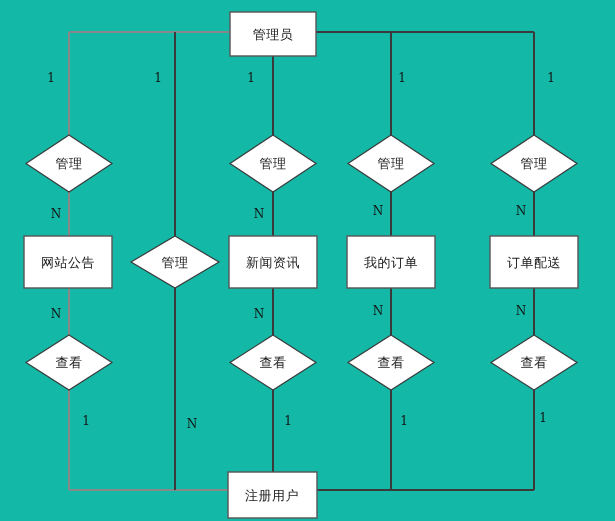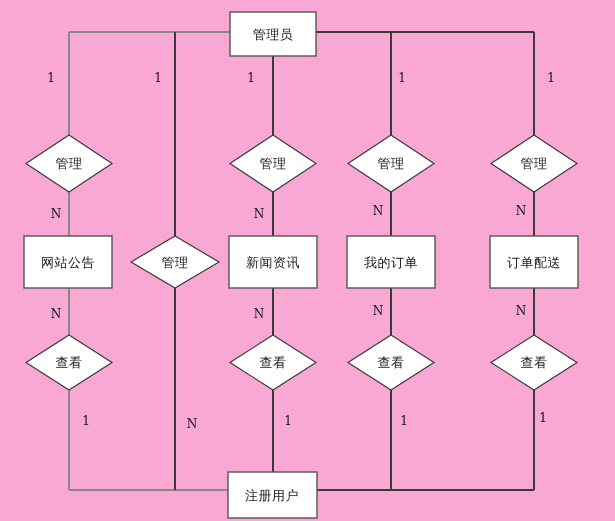--- a/index.html
+++ b/index.html
@@ -8,21 +8,21 @@
     padding: 0;
     background: #ffffff;
   }
   body {
     font-family: "DejaVu Sans", "Liberation Sans", sans-serif;
   }
   #canvas-wrap {
     position: relative;
     width: 615px;
     height: 521px;
-    background: #f9a8d4;
+    background: #14b8a6;
     overflow: hidden;
   }
   svg#er-svg {
     position: absolute;
     left: 0;
     top: 0;
     width: 615px;
     height: 521px;
     display: block;
   }

